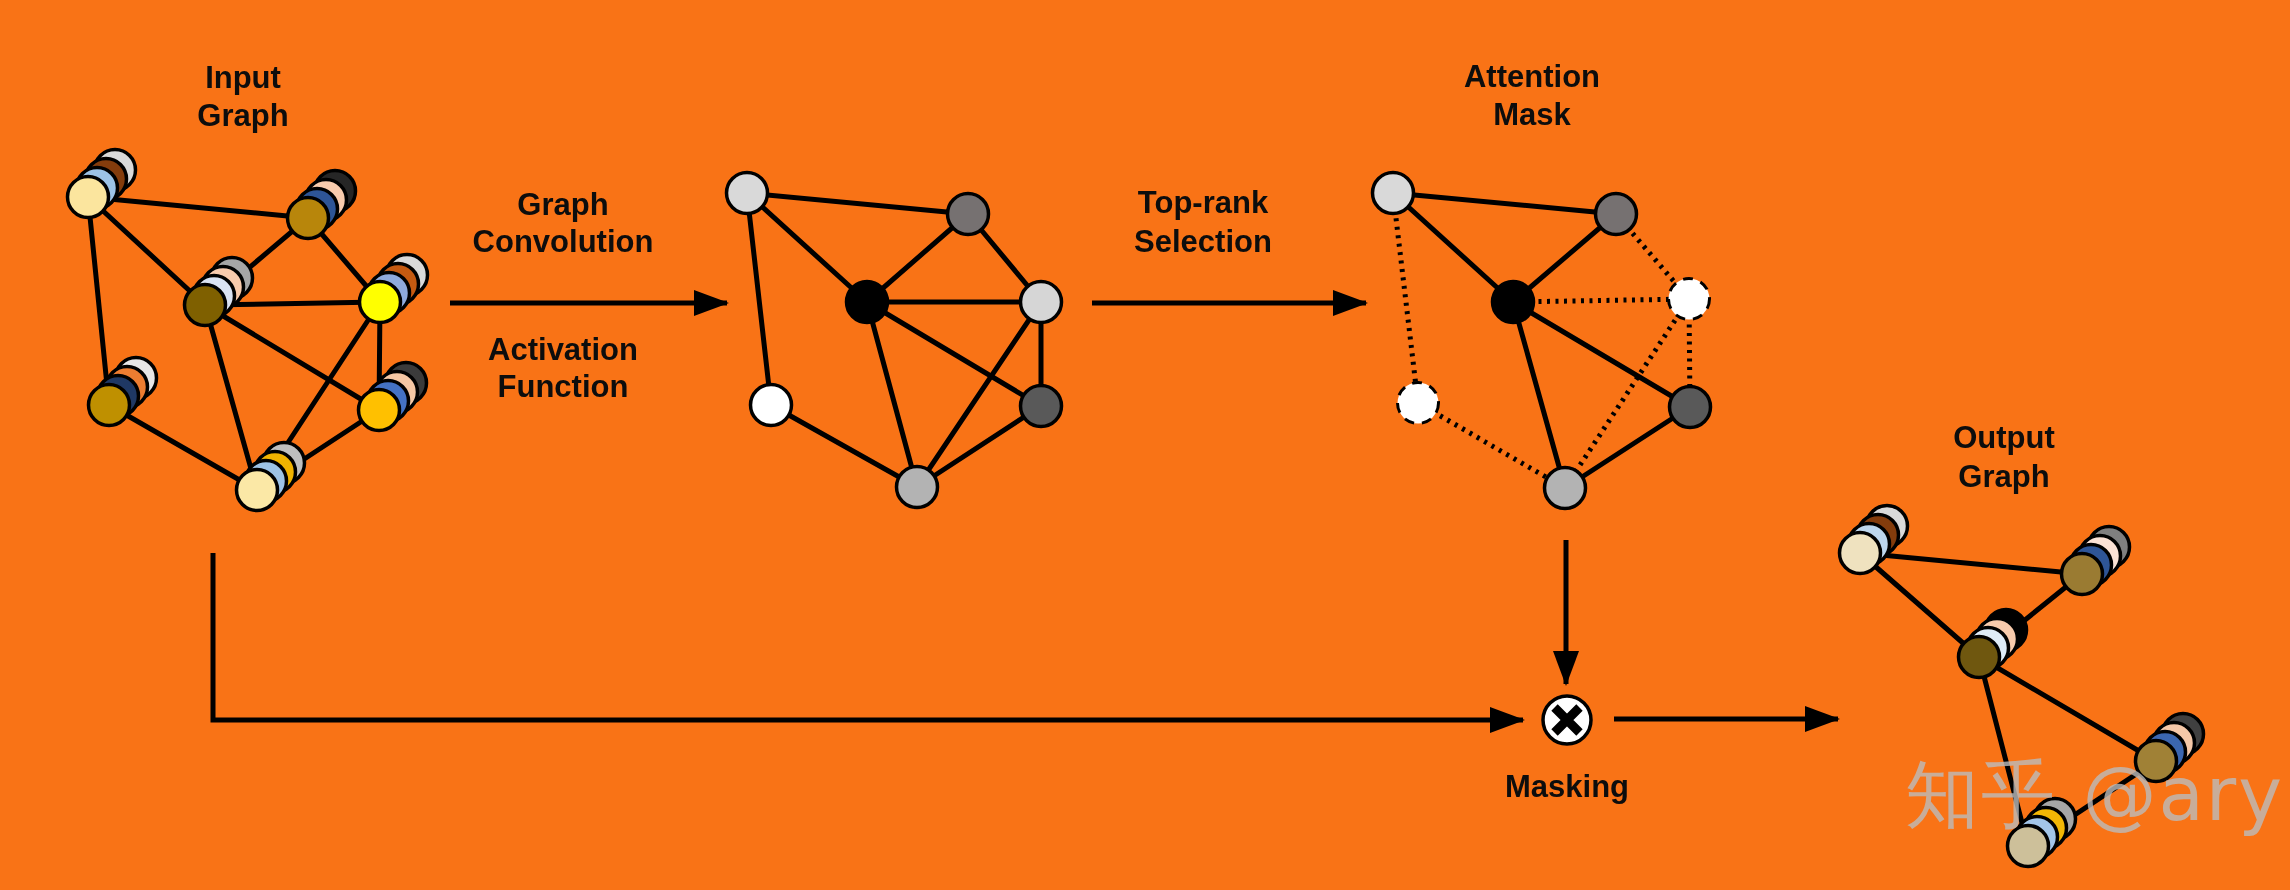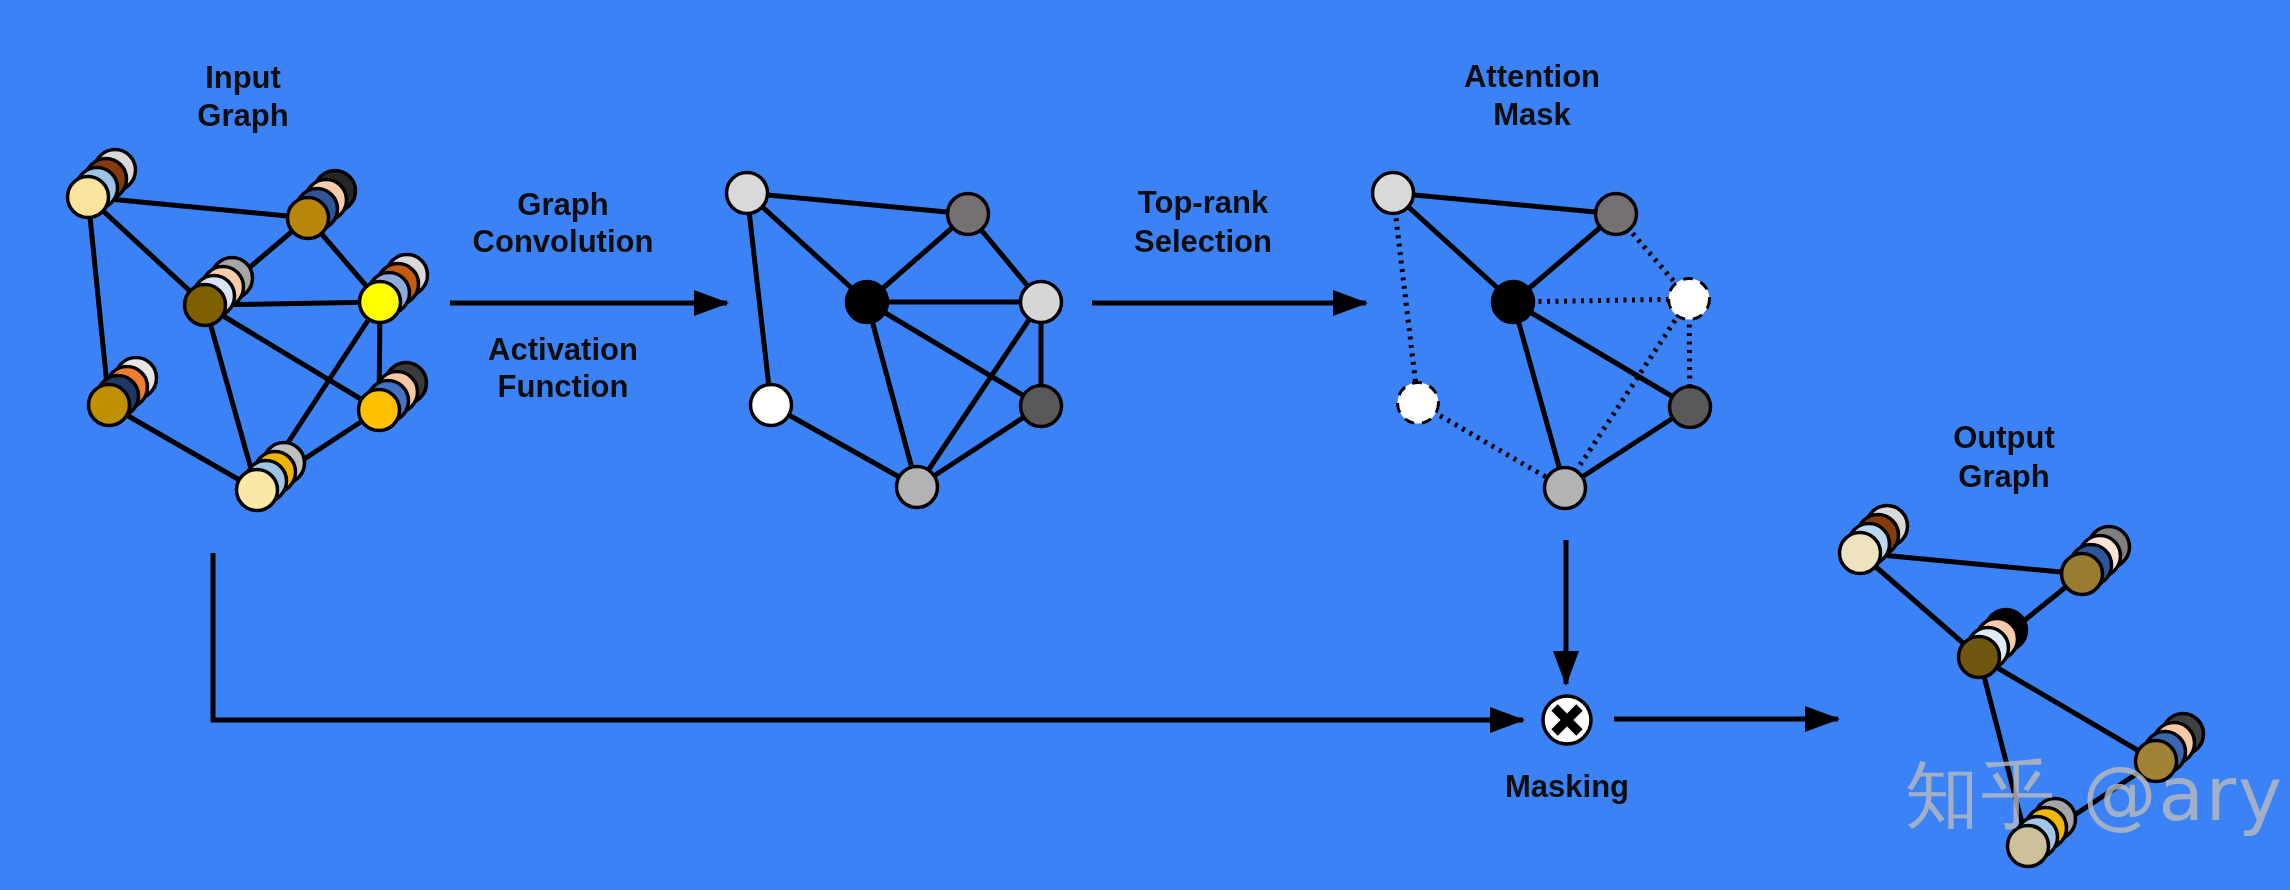--- a/index.html
+++ b/index.html
@@ -1,16 +1,16 @@
 <!DOCTYPE html>
 <html><head>
 <meta charset="utf-8">
 <style>
   html,body{margin:0;padding:0;background:#ffffff;}
-  .canvas{position:relative;width:2290px;height:890px;background:#3b82f6;overflow:hidden;}
+  .canvas{position:relative;width:2290px;height:890px;background:#f97316;overflow:hidden;}
   svg{position:absolute;left:0;top:0;}
   .edge{stroke:#000;stroke-width:5;stroke-linecap:round;}
   .edge.dotted{stroke-dasharray:3 5.5;stroke-linecap:butt;}
   .node{stroke:#000;stroke-width:3.5;}
   .node.removed{stroke-width:3;stroke-dasharray:10 8;}
   .arrow{stroke:#000;stroke-width:5;fill:none;}
   .skip{stroke:#000;stroke-width:5;fill:none;}
   .lbl{font:700 31px "Liberation Sans","DejaVu Sans",sans-serif;fill:#0d0d0d;text-anchor:middle;}
   .wm{font:400 74px "DejaVu Sans","Liberation Sans",sans-serif;opacity:.8;letter-spacing:2px;}
   .otimes-circle{fill:#fff;stroke:#000;stroke-width:3.5;}

